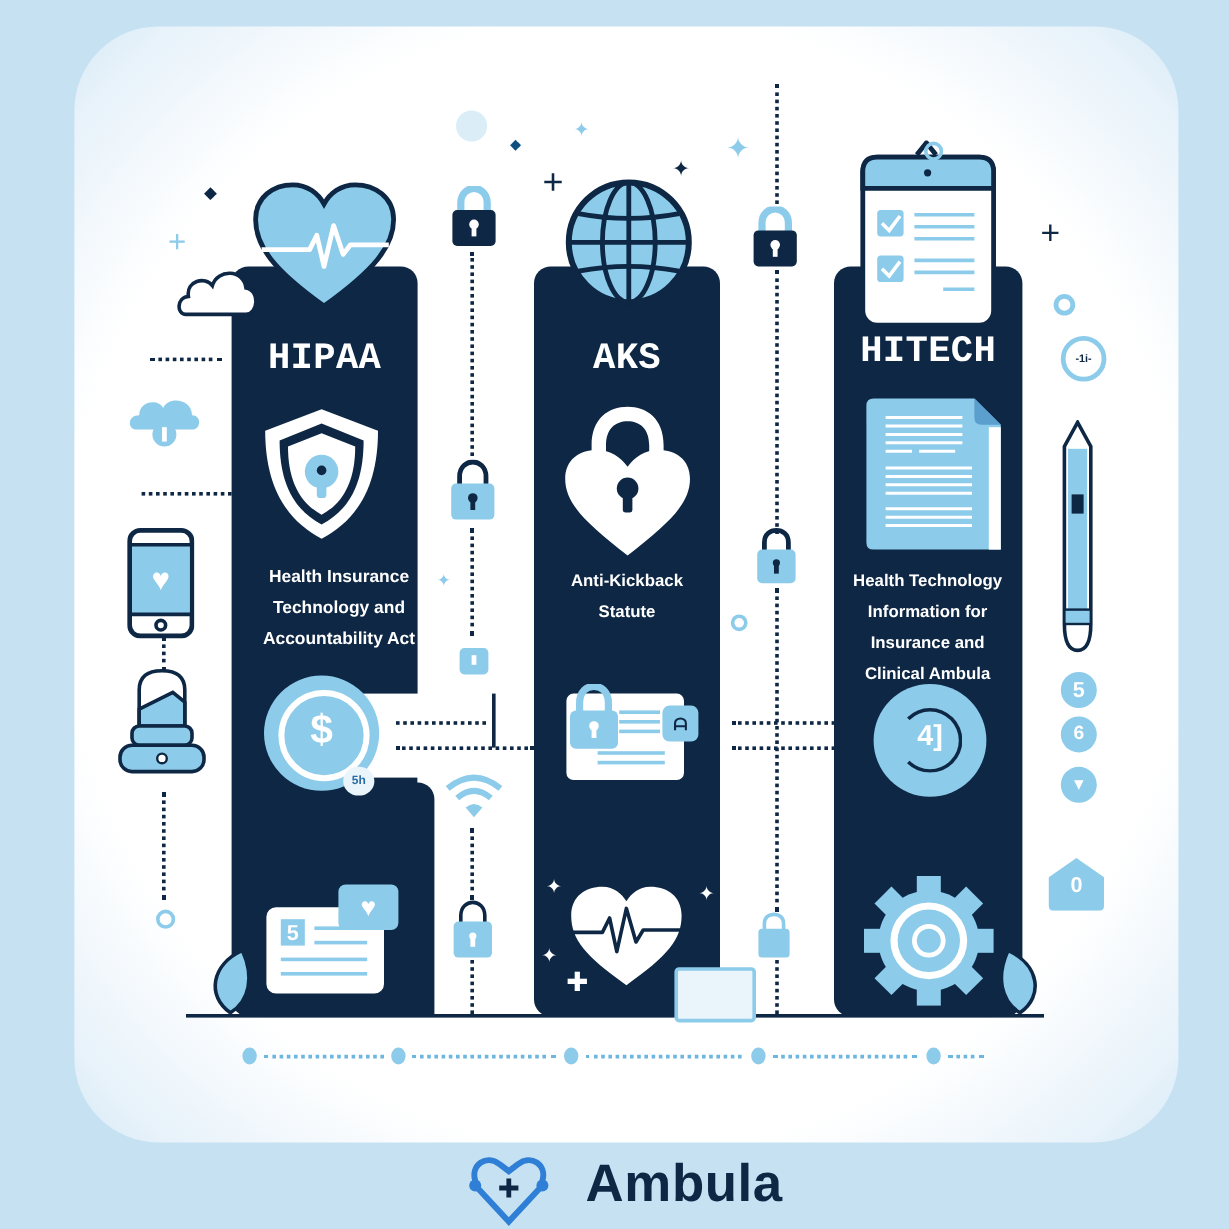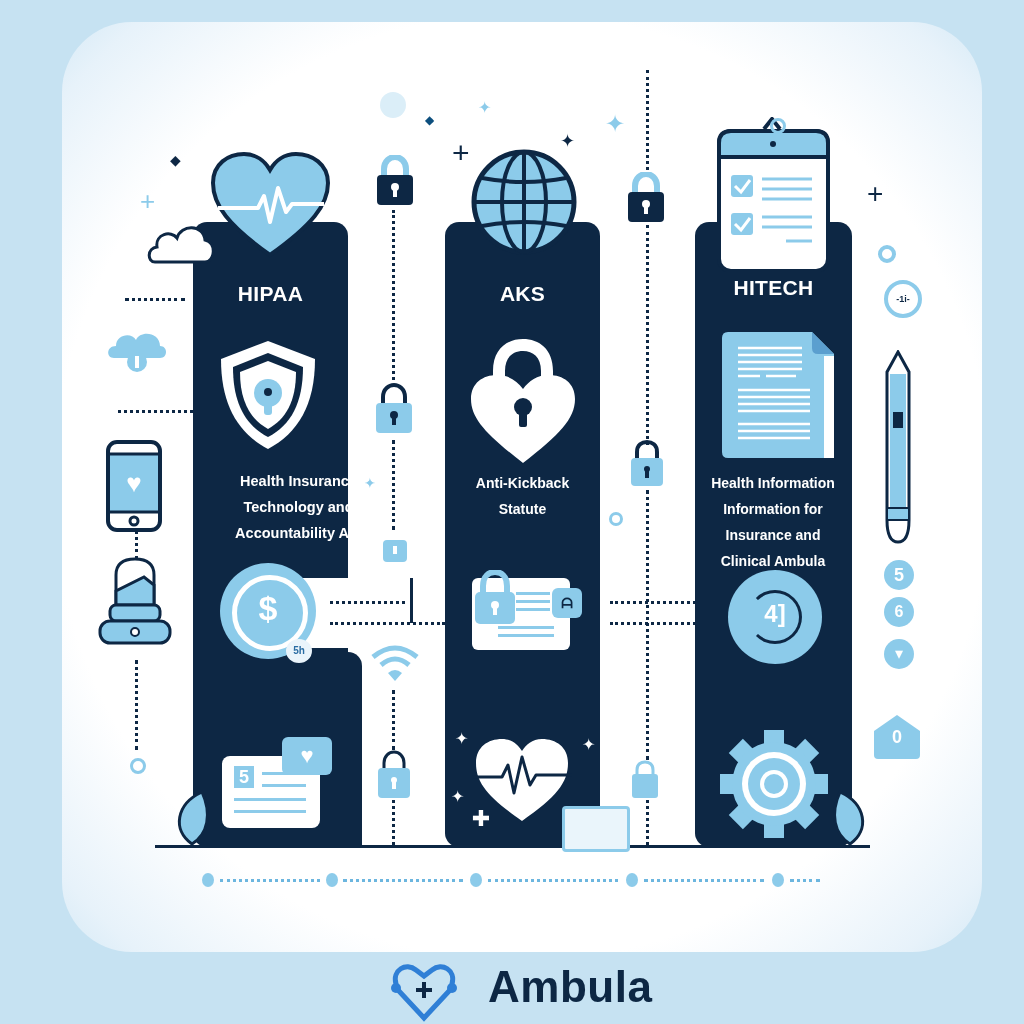--- a/index.html
+++ b/index.html
@@ -12,22 +12,22 @@
   .card {
     position: absolute; left: 62px; top: 22px; width: 920px; height: 930px;
     border-radius: 70px;
     background: radial-gradient(ellipse at center, #ffffff 72%, #e7f2fa 92%, #d6eaf6 100%);
   }
   .abs { position: absolute; }
   .col {
     position: absolute; background: #0d2744; border-radius: 14px;
   }
   .col-title {
-    position: absolute; color: #ffffff; font-weight: bold; font-size: 21px;
-    text-align: center; letter-spacing: 0.3px;
+    position: absolute; color: #ffffff; font-weight: bold; font-size: 31px;
+    text-align: center; letter-spacing: 0.3px; font-family: Liberation Mono, monospace;
   }
   .col-desc {
     position: absolute; color: #ffffff; font-weight: bold; font-size: 14.5px;
     text-align: center; line-height: 26px;
   }
   .connector { position: absolute; background: #ffffff; }
   .dots-v { position: absolute; width: 0; border-left: 3px dotted #0d2744; }
   .dots-h { position: absolute; height: 0; border-top: 3px dotted #0d2744; }
   .baseline { position: absolute; height: 3px; background: #0d2744; }
   .footer-dot { position: absolute; width: 12px; height: 14px; border-radius: 50%; background: #8ccbea; }
@@ -94,21 +94,21 @@
   <svg width="110" height="120" viewBox="0 0 110 120">
     <path d="M55 6 L102 24 C102 70 85 98 55 114 C25 98 8 70 8 24 Z" fill="#fff"></path>
     <path d="M55 18 L90 32 C90 68 78 90 55 102 C32 90 20 68 20 32 Z" fill="#0d2744"></path>
     <path d="M55 26 L83 37 C83 66 73 84 55 94 C37 84 27 66 27 37 Z" fill="#fff"></path>
     <circle cx="55" cy="58" r="14" fill="#8ccbea"></circle>
     <rect x="51" y="58" width="8" height="22" rx="3" fill="#8ccbea"></rect>
     <circle cx="55" cy="57" r="4" fill="#0d2744"></circle>
   </svg>
 </div>
 
-<div class="col-desc" style="left:193px; top:468px; width:179px;margin-left:16px;">
+<div class="col-desc" style="left:193px; top:468px; width:179px;">
   <div>Health Insurance</div>
   <div>Technology and</div>
   <div>Accountability Act</div>
 </div>
 
 <div class="abs" style="left:220px; top:563px; width:96px; height:96px; border-radius:50%; background:#8ccbea;">
   <div class="abs" style="left:12px; top:12px; width:66px; height:66px; border-radius:50%; border:5px solid #fff;"></div>
   <div class="abs" style="left:0; top:26px; width:96px; text-align:center; color:#fff; font-size:34px; font-weight:bold;">$</div>
   <div class="abs" style="left:66px; top:76px; width:26px; height:24px; border-radius:50%; background:#eaf4fb; color:#2a6ca3; font-size:10px; font-weight:bold; text-align:center; line-height:24px;">5h</div>
 </div>
@@ -213,21 +213,21 @@
         <line x1="18" y1="74" x2="90" y2="74"></line>
         <line x1="18" y1="81" x2="90" y2="81"></line>
       <line x1="18" y1="94" x2="90" y2="94"></line>
         <line x1="18" y1="101" x2="90" y2="101"></line>
         <line x1="18" y1="108" x2="90" y2="108"></line>
     </g>
   </svg>
 </div>
 
 <div class="col-desc" style="left:693px; top:470px; width:160px; font-size:14px;">
-  <div>Health Information</div>
+  <div>Health Technology</div>
   <div>Information for</div>
   <div>Insurance and</div>
   <div>Clinical Ambula</div>
 </div>
 
 <div class="abs" style="left:728px; top:570px; width:94px; height:94px; border-radius:50%; background:#8ccbea;">
   <div class="abs" style="left:20px; top:20px; width:48px; height:48px; border-radius:50%; border:3px solid #0d2744; border-left-color:transparent;"></div>
   <div class="abs" style="left:0; top:30px; width:94px; text-align:center; color:#fff; font-size:24px; font-weight:bold;">4]</div>
 </div>
 

